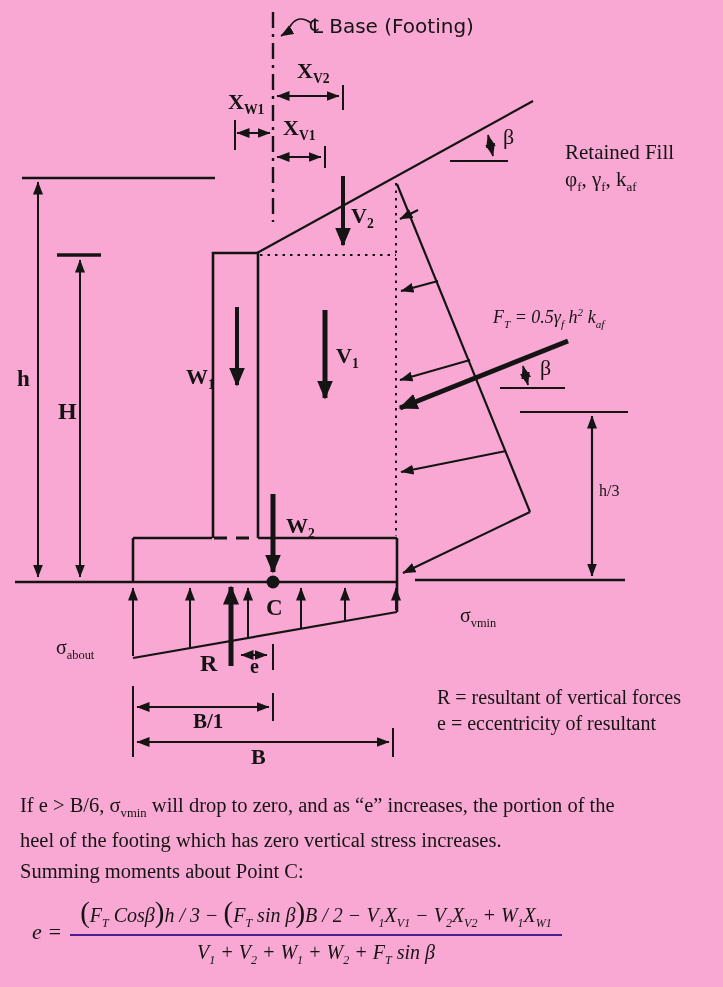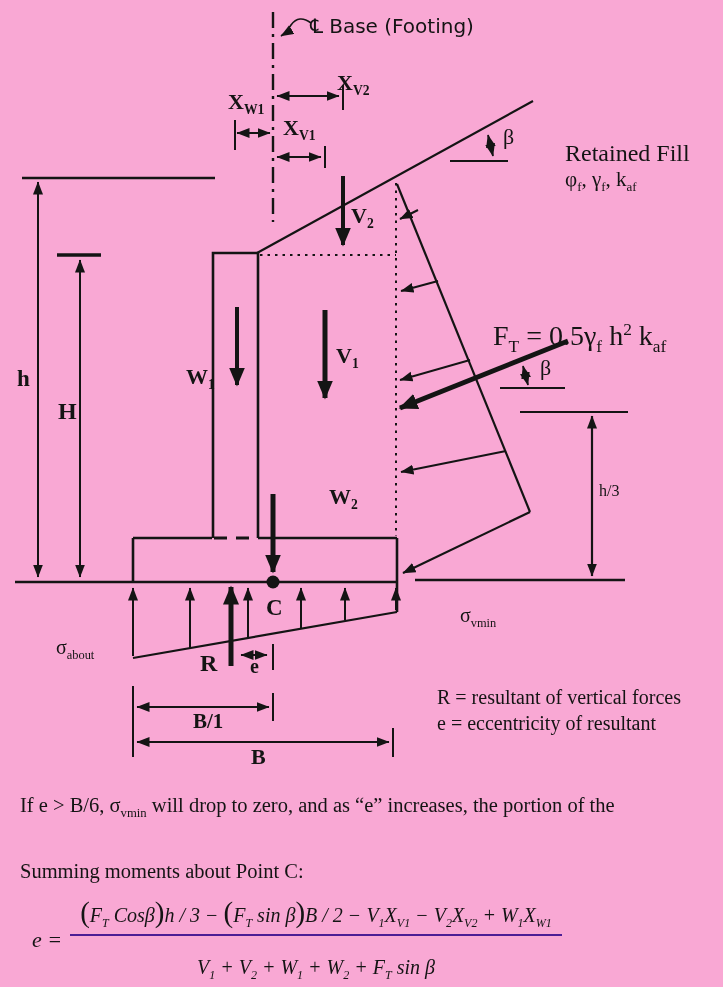--- a/index.html
+++ b/index.html
@@ -16,21 +16,21 @@
   .cl-glyph { font-family:"DejaVu Sans",sans-serif; }
   svg { position:absolute; left:0; top:0; }
   .para { position:absolute; left:20px; width:695px; font-size:20.5px; line-height:27px; }
   .para sub { font-size:62%; }
   
   #formula { position:absolute; left:32px; top:896px; display:flex; align-items:center;
              font-style:italic; font-size:20px; }
   #formula .lhs { margin-right:8px; font-size:22px; }
   .frac { display:inline-flex; flex-direction:column; align-items:center; }
   .frac .num { padding:0 10px 3px 10px; border-bottom:2px solid #4c1d95; }
-  .frac .den { padding-top:20px; }
+  .frac .den { padding-top:5px; }
   .frac sub { font-size:60%; font-style:italic; }
   .big { font-size:145%; font-style:normal; }
 </style>
 </head>
 <body>
 
 <div id="page">
 
   <svg width="723" height="780" viewBox="0 0 723 780">
     <defs>
@@ -107,47 +107,48 @@
 
       <line x1="133" y1="686" x2="133" y2="757" stroke-width="2"></line>
       <line x1="137" y1="707" x2="269" y2="707" stroke-width="2" marker-start="url(#m-sm)" marker-end="url(#m-sm)"></line>
       <line x1="273" y1="693" x2="273" y2="721" stroke-width="2"></line>
       <line x1="137" y1="742" x2="389" y2="742" stroke-width="2" marker-start="url(#m-sm)" marker-end="url(#m-sm)"></line>
       <line x1="393" y1="728" x2="393" y2="757" stroke-width="2"></line>
     </g>
   </svg>
 
   <div class="lbl sm" style="left:310px; top:14px;"><span class="cl-glyph">℄ Base (Footing)</span></div>
-  <div class="lbl dim" style="left:297px; top:70px;margin-left:40px;"><span>X</span><sub>V2</sub></div>
+  <div class="lbl dim" style="left:297px; top:58px;"><span>X</span><sub>V2</sub></div>
   <div class="lbl dim" style="left:228px; top:89px;"><span>X</span><sub>W1</sub></div>
   <div class="lbl dim" style="left:283px; top:115px;"><span>X</span><sub>V1</sub></div>
   <div class="lbl" style="left:503px; top:124px; font-size:22px;">β</div>
-  <div class="lbl sm" style="left:565px; top:140px; font-size:24px;">Retained Fill</div>
+  <div class="lbl sm" style="left:565px; top:140px; font-size:21px;">Retained Fill</div>
   <div class="lbl sm" style="left:565px; top:167px; font-size:21px;"><span>φ</span><sub>f</sub><span>, γ</span><sub>f</sub><span>, k</span><sub>af</sub></div>
   <div class="lbl dim" style="left:351px; top:203px;"><span>V</span><sub>2</sub></div>
-  <div class="lbl sm" style="left:493px; top:320px; font-size:28px;"><span>F</span><sub>T</sub><span> = 0.5γ</span><sub>f</sub><span> h</span><sup>2</sup><span> k</span><sub>af</sub></div>
+  <div class="lbl sm" style="left:493px; top:307px; font-size:18px;font-style:italic;"><span>F</span><sub>T</sub><span> = 0.5γ</span><sub>f</sub><span> h</span><sup>2</sup><span> k</span><sub>af</sub></div>
   <div class="lbl dim" style="left:336px; top:343px;"><span>V</span><sub>1</sub></div>
   <div class="lbl" style="left:540px; top:355px; font-size:22px;">β</div>
   <div class="lbl dim" style="left:186px; top:364px;"><span>W</span><sub>1</sub></div>
   <div class="lbl dim" style="left:17px; top:366px; font-size:23px;">h</div>
   <div class="lbl dim" style="left:58px; top:398px; font-size:24px;">H</div>
   <div class="lbl" style="left:599px; top:482px; font-size:16px;">h/3</div>
-  <div class="lbl dim" style="left:286px; top:484px;margin-left:43px;"><span>W</span><sub>2</sub></div>
+  <div class="lbl dim" style="left:286px; top:513px;"><span>W</span><sub>2</sub></div>
   <div class="lbl dim" style="left:266px; top:595px; font-size:23px;">C</div>
   <div class="lbl sm" style="left:460px; top:604px;"><span>σ</span><sub>vmin</sub></div>
   <div class="lbl sm" style="left:56px; top:636px;"><span>σ</span><sub>about</sub></div>
   <div class="lbl dim" style="left:200px; top:650px; font-size:24px;">R</div>
   <div class="lbl dim" style="left:250px; top:655px; font-size:20px;">e</div>
   <div class="lbl dim" style="left:193px; top:709px; font-size:21px;">B/1</div>
   <div class="lbl dim" style="left:251px; top:744px;">B</div>
   <div class="lbl sm" style="left:437px; top:686px;">R = resultant of vertical forces</div>
   <div class="lbl sm" style="left:437px; top:712px;">e = eccentricity of resultant</div>
 
   <div class="para" style="top:792px;">
     <div><span>If e &gt; B/6, σ</span><sub>vmin</sub><span> will drop to zero, and as “e” increases, the portion of the</span></div>
+    <div>heel of the footing which has zero vertical stress increases.</div>
   </div>
   <div class="para" style="top:858px;">Summing moments about Point C:</div>
 
   <div id="formula">
     <span class="lhs">e =</span>
     <span class="frac">
       <span class="num"><span class="big">(</span><span>F</span><sub>T</sub><span> Cosβ</span><span class="big">)</span><span>h / 3 − </span><span class="big">(</span><span>F</span><sub>T</sub><span> sin β</span><span class="big">)</span><span>B / 2 − </span><span>V</span><sub>1</sub><span>X</span><sub>V1</sub><span> − V</span><sub>2</sub><span>X</span><sub>V2</sub><span> + W</span><sub>1</sub><span>X</span><sub>W1</sub></span>
       <span class="den"><span>V</span><sub>1</sub><span> + V</span><sub>2</sub><span> + W</span><sub>1</sub><span> + W</span><sub>2</sub><span> + F</span><sub>T</sub><span> sin β</span></span>
     </span>
   </div>

